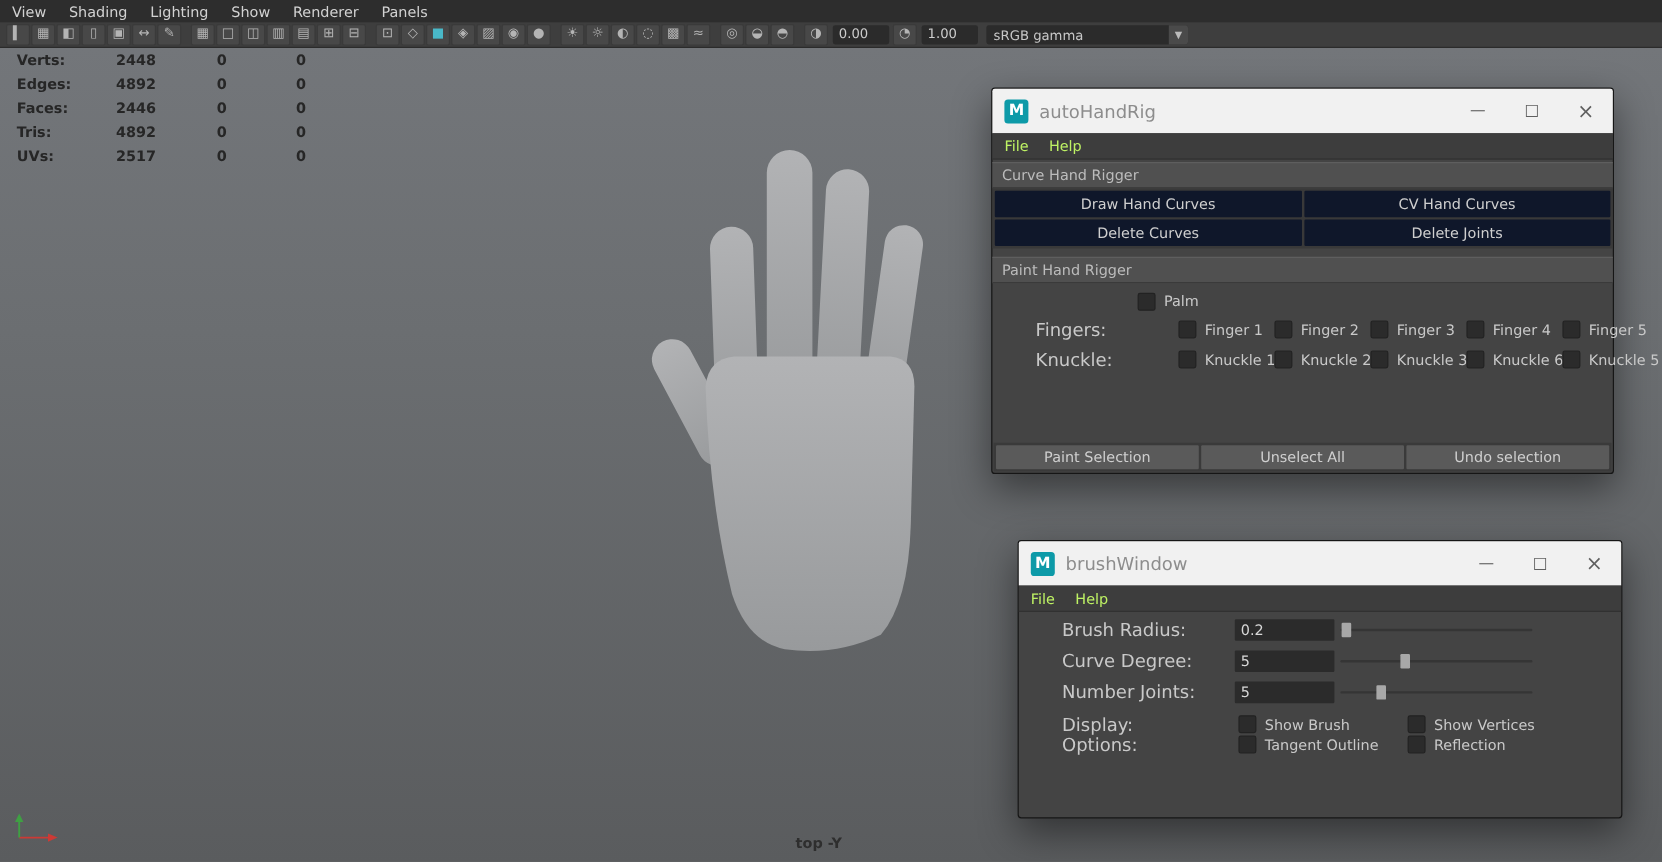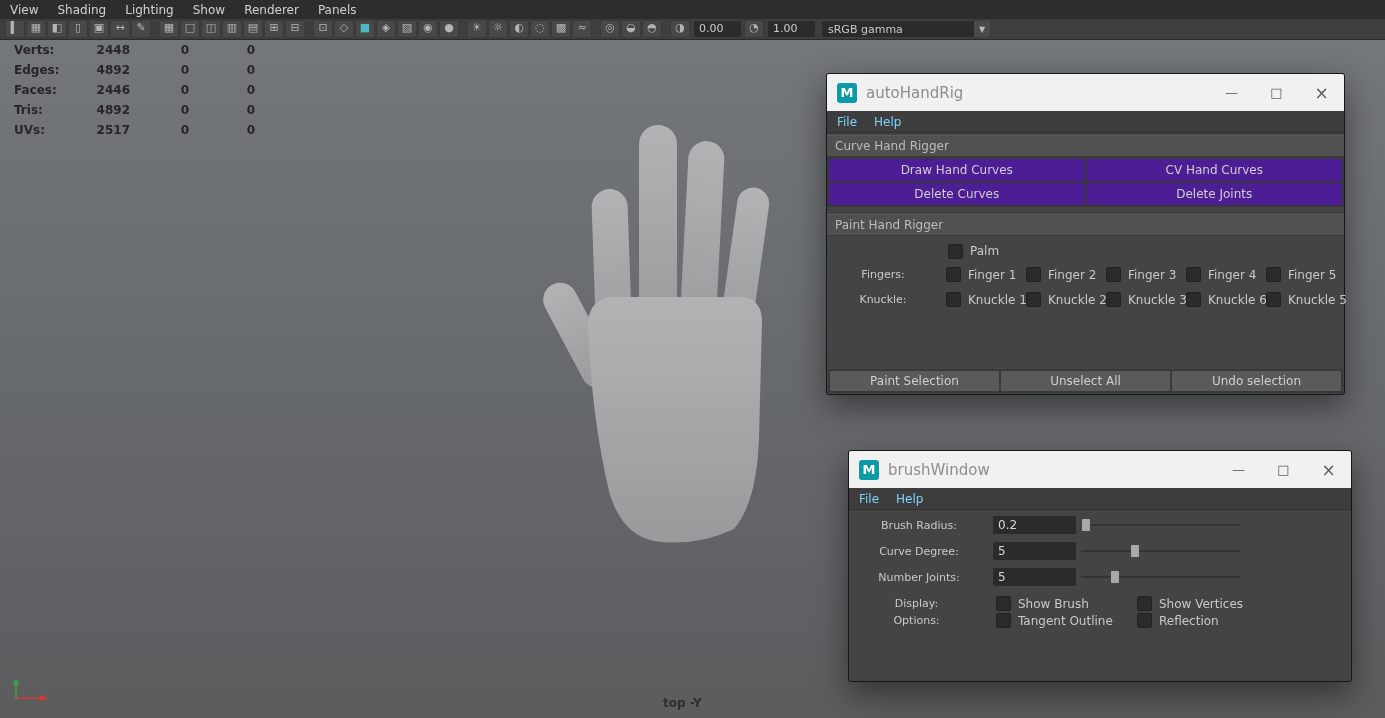--- a/index.html
+++ b/index.html
@@ -35,27 +35,27 @@
   
   .mwin{position:absolute;background:#444444;border:1px solid #161616;border-radius:3px;box-shadow:0 12px 32px rgba(0,0,0,0.45);z-index:10;}
   #autoHandRig{left:826px;top:73px;width:517px;height:320px;}
   #brushWindow{left:848px;top:450px;width:502px;height:230px;}
   .mwin-title{height:37px;background:#f1f1f1;border-radius:2px 2px 0 0;display:flex;align-items:center;padding-left:10px;}
   .maya-logo{width:20px;height:20px;border-radius:3px;color:#ffffff;font-size:13px;font-weight:bold;display:flex;align-items:center;justify-content:center;background:#0d9aa8;flex:none;}
   .ttext{flex:1;margin-left:9px;font-size:15px;color:#8d8d8d;}
   .win-btn{width:45px;height:37px;display:flex;align-items:center;justify-content:center;color:#5f5f5f;font-size:13px;}
   .win-btn.close{font-size:17px;}
   .mwin-menu{height:21px;background:#3d3d3d;border-bottom:1px solid #313131;display:flex;align-items:center;padding-left:10px;}
-  .mwin-menu .mitem{font-size:12px;color:#7dd3fc;margin-right:17px;}
+  .mwin-menu .mitem{font-size:12px;color:#bef264;margin-right:17px;}
   .section-header{height:20px;margin-top:2px;background:#505050;border-top:1px solid #5e5e5e;border-bottom:1px solid #3a3a3a;display:flex;align-items:center;padding-left:8px;font-size:12px;color:#bcbcbc;}
   .section-header.mt7{margin-top:7px;}
   .btn-grid2{display:grid;grid-template-columns:1fr 1fr;gap:2px;background:#393939;padding:2px;}
-  .btn{height:22px;background:#4c1d95;color:#cfcfcf;font-size:12px;display:flex;align-items:center;justify-content:center;border-radius:1px;}
+  .btn{height:22px;background:#0f172a;color:#cfcfcf;font-size:12px;display:flex;align-items:center;justify-content:center;border-radius:1px;}
   .row{display:flex;align-items:center;}
-  .row-label{font-size:11px;color:#c9c9c9;text-align:center;flex:none;}
+  .row-label{font-size:15px;color:#c9c9c9;text-align:left;flex:none;padding-left:36px;}
   .spacer121{width:121px;flex:none;}
   .checkbox{width:13px;height:13px;background:#2b2b2b;border:1px solid #222222;border-radius:2px;flex:none;}
   .check-label{font-size:12px;color:#c9c9c9;margin-left:7px;white-space:nowrap;}
   .check-item{display:flex;align-items:center;width:80px;flex:none;}
   .palm-row{height:22px;margin-top:4px;}
   .fk-row{height:25px;}
   .fk-row .row-label{width:112px;margin-right:7px;}
   .form-row{display:flex;align-items:center;height:26px;}
   .form-row.mt3{margin-top:3px;}
   #autoHandRig .form-row .row-label{width:144px;}

